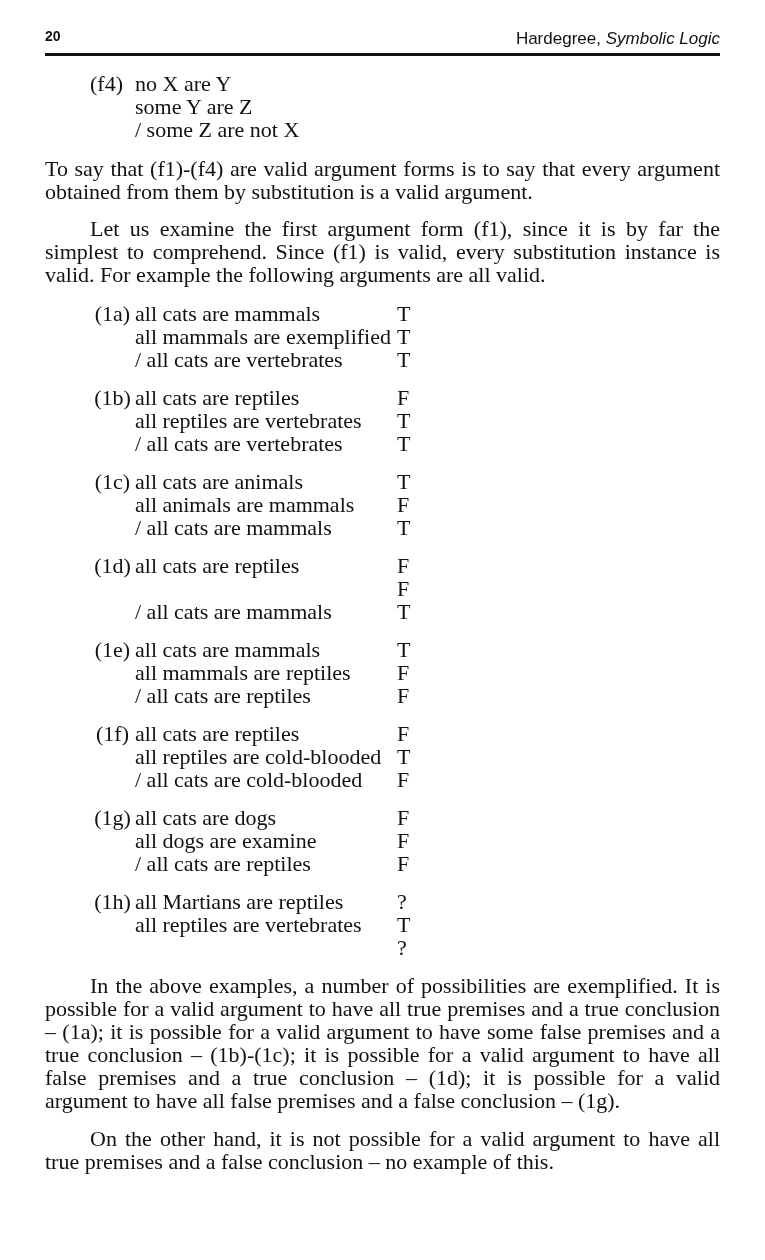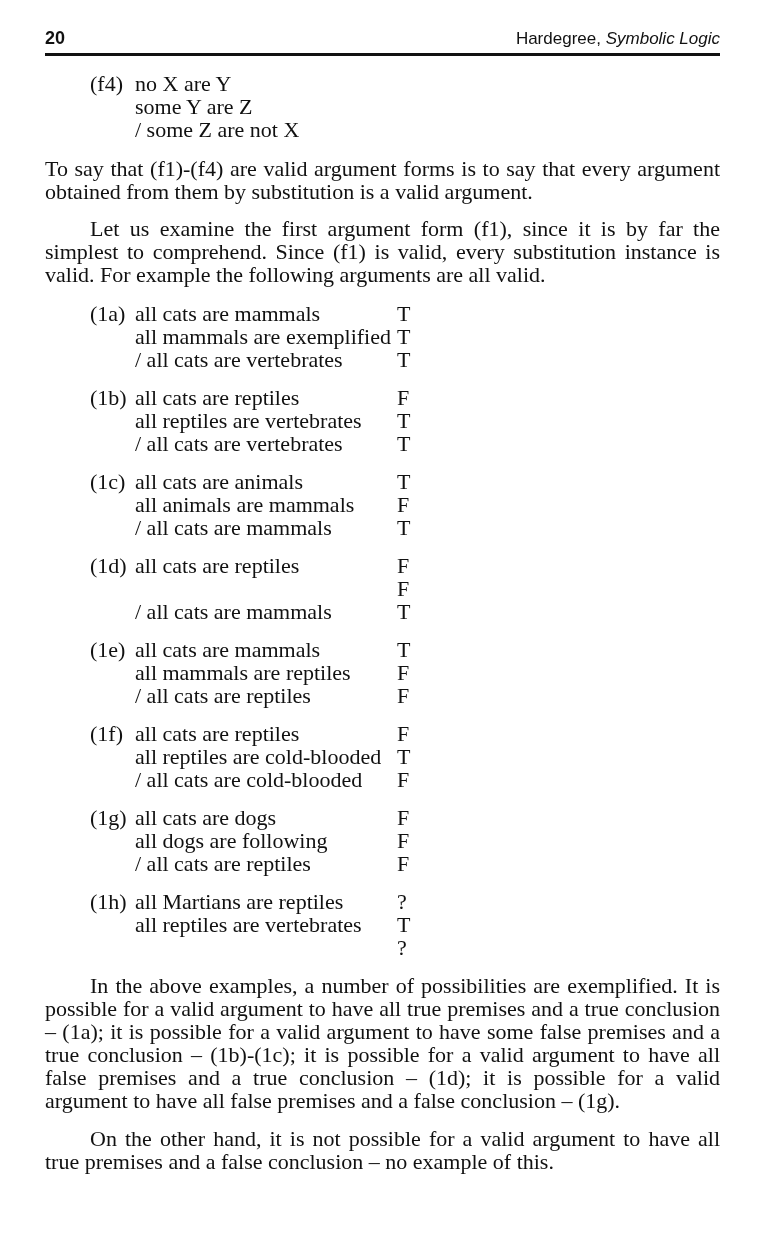--- a/index.html
+++ b/index.html
@@ -1,32 +1,32 @@
 <!DOCTYPE html>
 <html><head>
 <meta charset="utf-8">
 <style>
   html, body { margin: 0; padding: 0; background: #ffffff; }
   body { width: 765px; height: 1260px; position: relative; overflow: hidden; color: #111; }
   .page { position: absolute; left: 45px; top: 0; width: 675px; }
   .header { position: absolute; left: 0; top: 28px; width: 675px; height: 24px;
             font-family: "Liberation Sans", sans-serif; font-size: 17px; }
-  .header .pnum { position: absolute; left: 0; top: 0; font-weight: bold; font-size: 18px; }
+  .header .pnum { position: absolute; left: 0; top: 0; font-weight: bold; font-size: 14px; }
   .header .running { position: absolute; right: 0; top: 1px; }
   .header .running i { font-style: italic; }
   .rule { position: absolute; left: 0; top: 53px; width: 675px; height: 3px; background: #111; }
   .serif { font-family: "Liberation Serif", serif; font-size: 22px; line-height: 23px; }
   .form { position: absolute; left: 45px; top: 72px; }
   .lbl { position: absolute; left: 0; width: 45px; }
   .line { position: absolute; left: 45px; white-space: nowrap; }
   .tv { position: absolute; left: 307px; }
   .para { position: absolute; left: 0; width: 675px; text-align: justify; }
   .para p { margin: 0; }
   .indent { text-indent: 45px; }
-  .example { position: absolute; left: 45px; width: 340px; height: 69px; }
+  .example { position: absolute; left: 45px; width: 340px; height: 69px; text-align: center; }
 </style>
 </head>
 <body>
 
 <div class="page">
 
   <div class="header">
     <span class="pnum">20</span>
     <span class="running"><span>Hardegree, </span><i>Symbolic Logic</i></span>
   </div>
@@ -102,21 +102,21 @@
     <span class="line" style="top:46px">/ all cats are cold-blooded</span>
     <span class="line" style="top:23px">all reptiles are cold-blooded</span>
     <span class="tv" style="top:0">F</span>
     <span class="tv" style="top:23px">T</span>
     <span class="tv" style="top:46px">F</span>
   </div>
 
   <div class="example serif" style="top:806px">
     <span class="lbl" style="top:0">(1g)</span>
     <span class="line" style="top:0">all cats are dogs</span>
-    <span class="line" style="top:23px">all dogs are following</span>
+    <span class="line" style="top:23px">all dogs are examine</span>
     <span class="line" style="top:46px">/ all cats are reptiles</span>
     <span class="tv" style="top:0">F</span>
     <span class="tv" style="top:23px">F</span>
     <span class="tv" style="top:46px">F</span>
   </div>
 
   <div class="example serif" style="top:890px">
     <span class="lbl" style="top:0">(1h)</span>
     <span class="line" style="top:0">all Martians are reptiles</span>
     <span class="line" style="top:23px">all reptiles are vertebrates</span>

